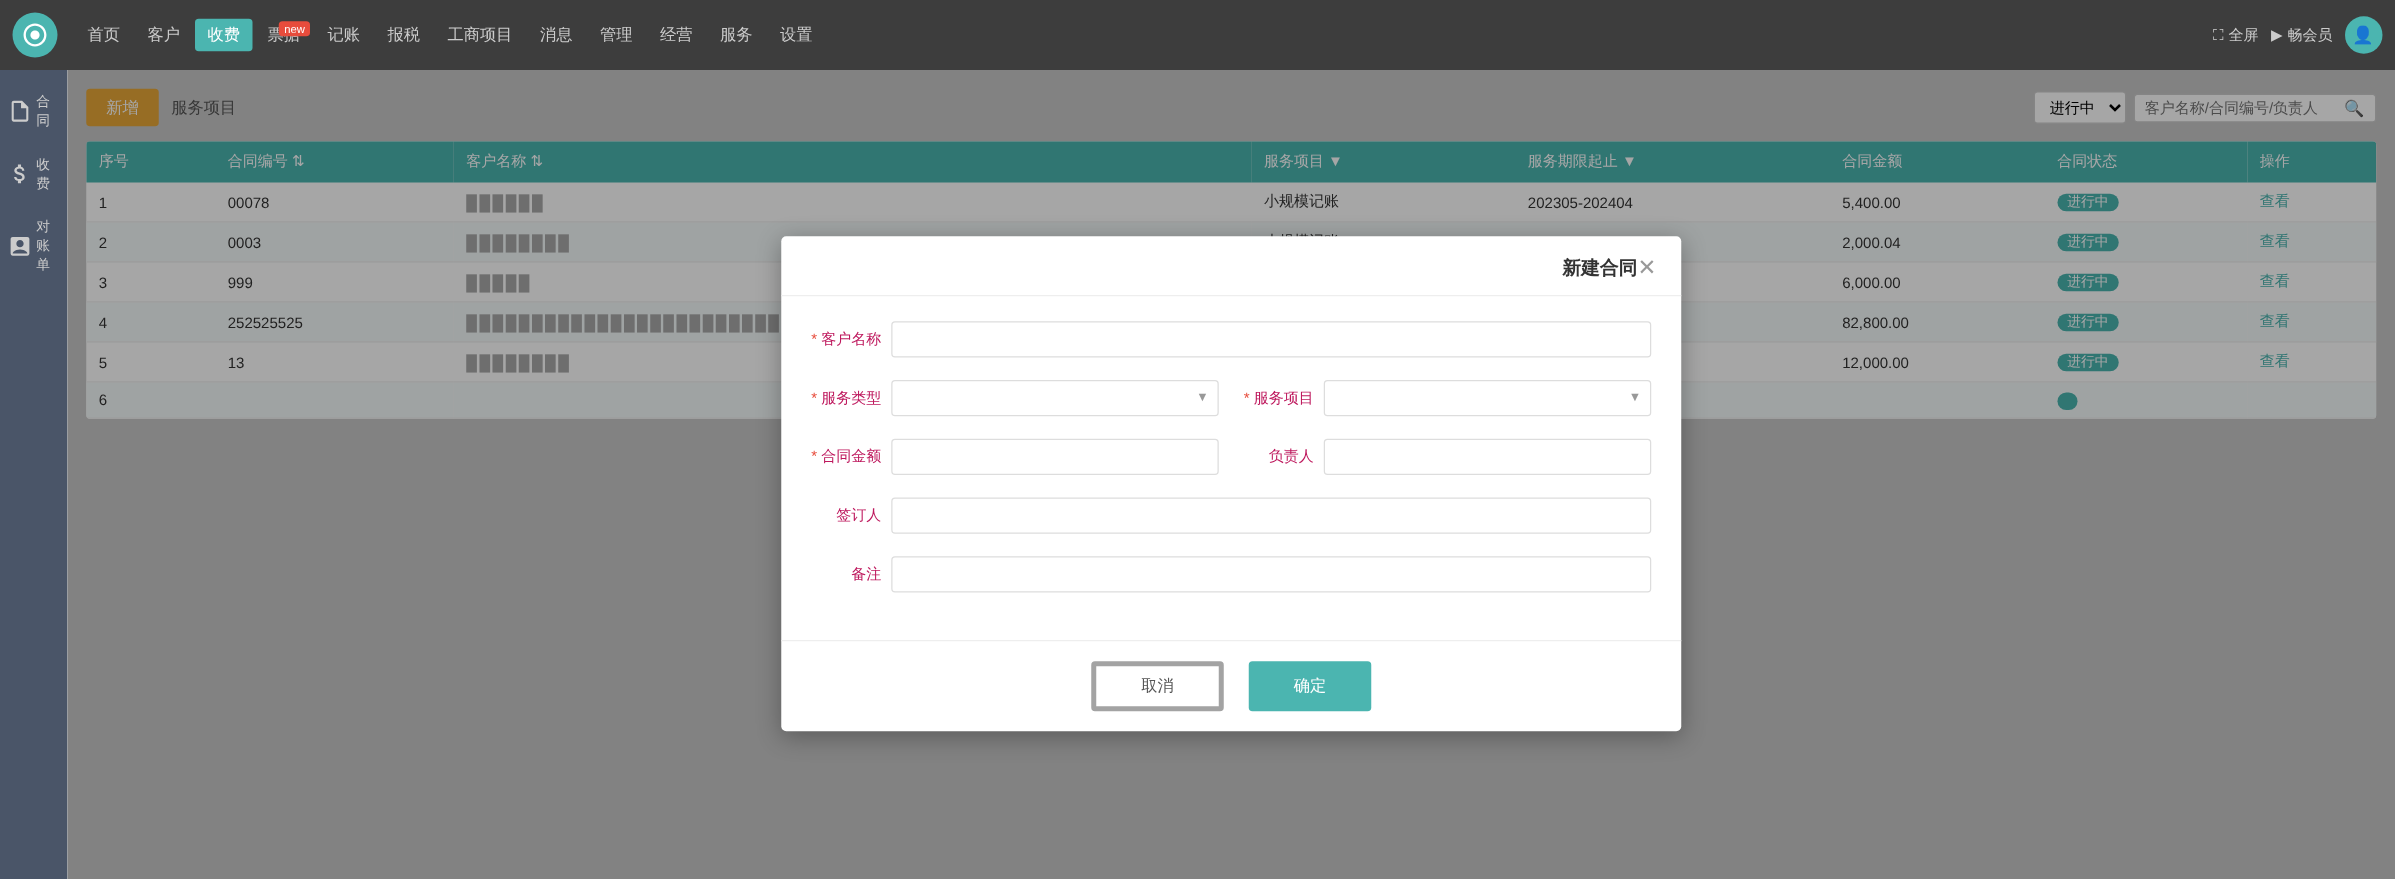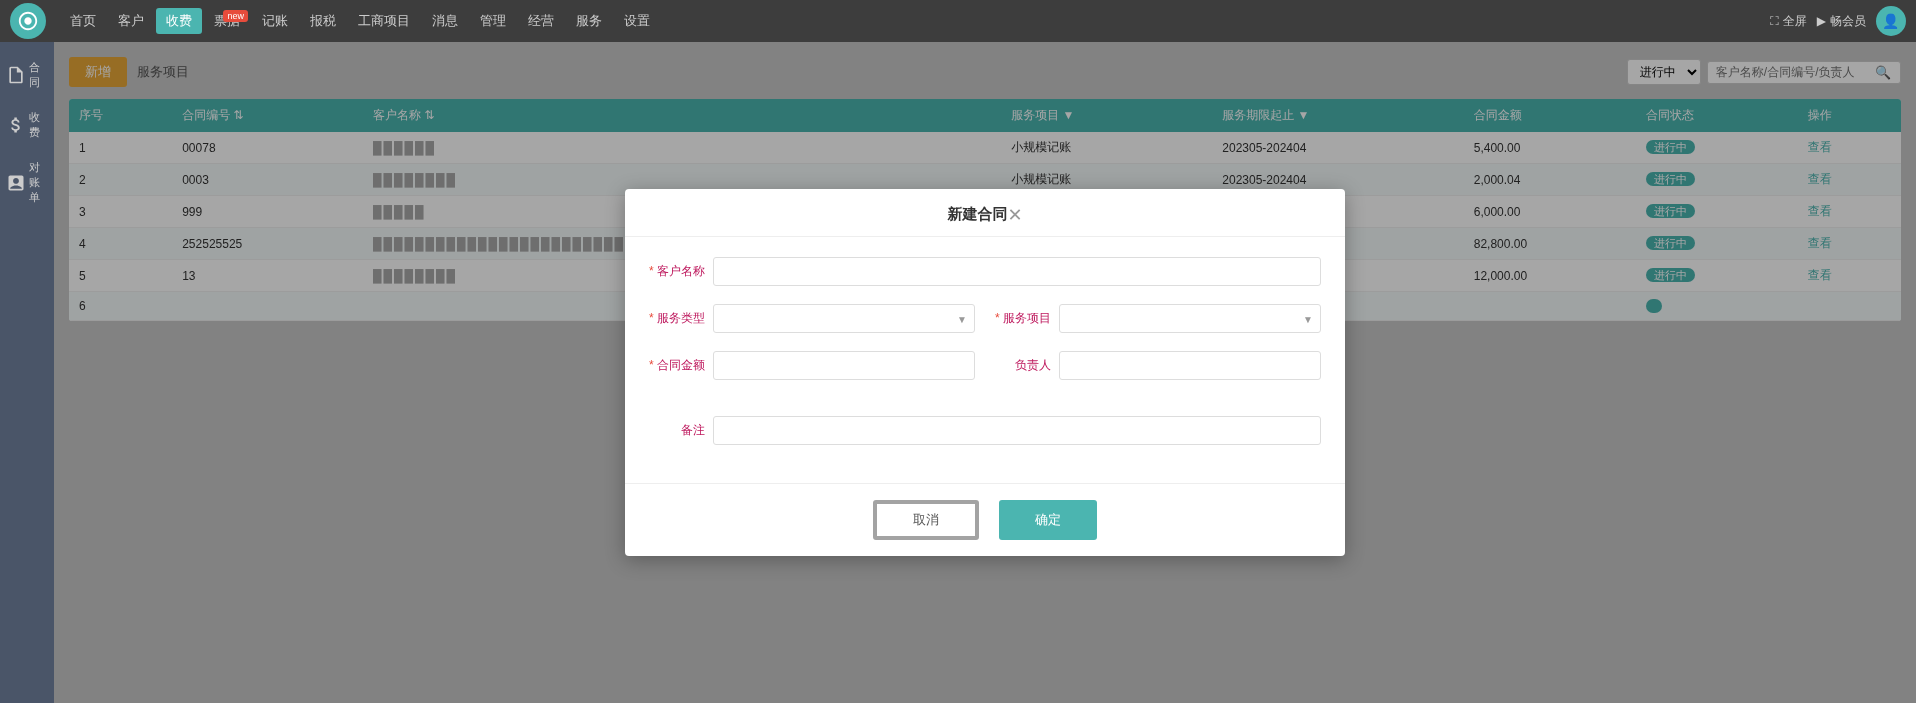--- a/index.html
+++ b/index.html
@@ -1,21 +1,21 @@
 <!DOCTYPE html>
 <html><head>
   <meta charset="utf-8">
   <style>
     * { box-sizing: border-box; margin: 0; padding: 0; }
     body { font-family: "Microsoft YaHei", Arial, sans-serif; font-size: 13px; background: #d0d0d0; overflow: hidden; }
 
     
     .topnav {
       display: flex; align-items: center;
-      background: #3d3d3d; height: 42px;
+      background: #3d3d3d; height: 56px;
       padding: 0 10px; gap: 4px;
     }
     .topnav-logo {
       width: 36px; height: 36px; background: #4bb5b0; border-radius: 50%;
       display: flex; align-items: center; justify-content: center;
       margin-right: 10px; flex-shrink: 0;
     }
     .topnav-logo svg { width: 22px; height: 22px; }
     .nav-item {
       color: #ccc; padding: 4px 10px; cursor: pointer; font-size: 13px;
@@ -95,21 +95,21 @@
       position: absolute; top: 0; left: 0; right: 0; bottom: 0;
       background: rgba(0,0,0,0.35); display: flex; align-items: center; justify-content: center;
       z-index: 100;
     }
     .modal {
       background: #fff; border-radius: 4px; width: 720px;
       box-shadow: 0 4px 20px rgba(0,0,0,0.3); padding: 0;
     }
     .modal-header {
       padding: 16px 20px 12px; border-bottom: 1px solid #eee;
-      display: flex; justify-content: center; align-items: center;
+      display: flex; justify-content: flex-end; align-items: center;
     }
     .modal-title { font-size: 15px; color: #333; font-weight: bold; }
     .modal-close {
       color: #999; cursor: pointer; font-size: 18px; line-height: 1;
       background: none; border: none;
     }
     .modal-body { padding: 20px 24px; }
     .form-row { display: flex; gap: 20px; margin-bottom: 18px; }
     .form-group { flex: 1; display: flex; align-items: center; gap: 8px; }
     .form-label {
@@ -360,20 +360,24 @@
               <span class="form-label required">合同金额</span>
               <input class="form-input" type="text" style="">
             </div>
             <div class="form-group">
               <span class="form-label">负责人</span>
               <input class="form-input" type="text" style="">
             </div>
           </div>
 
           <div class="form-row">
+            <div class="form-group">
+              <span class="form-label">签订人</span>
+              <input class="form-input" type="text" style="">
+            </div>
           </div>
 
           <div class="form-row">
             <div class="form-group">
               <span class="form-label">备注</span>
               <input class="form-input" type="text" style="width: 100%;">
             </div>
           </div>
         </div>
         <div class="modal-footer">

